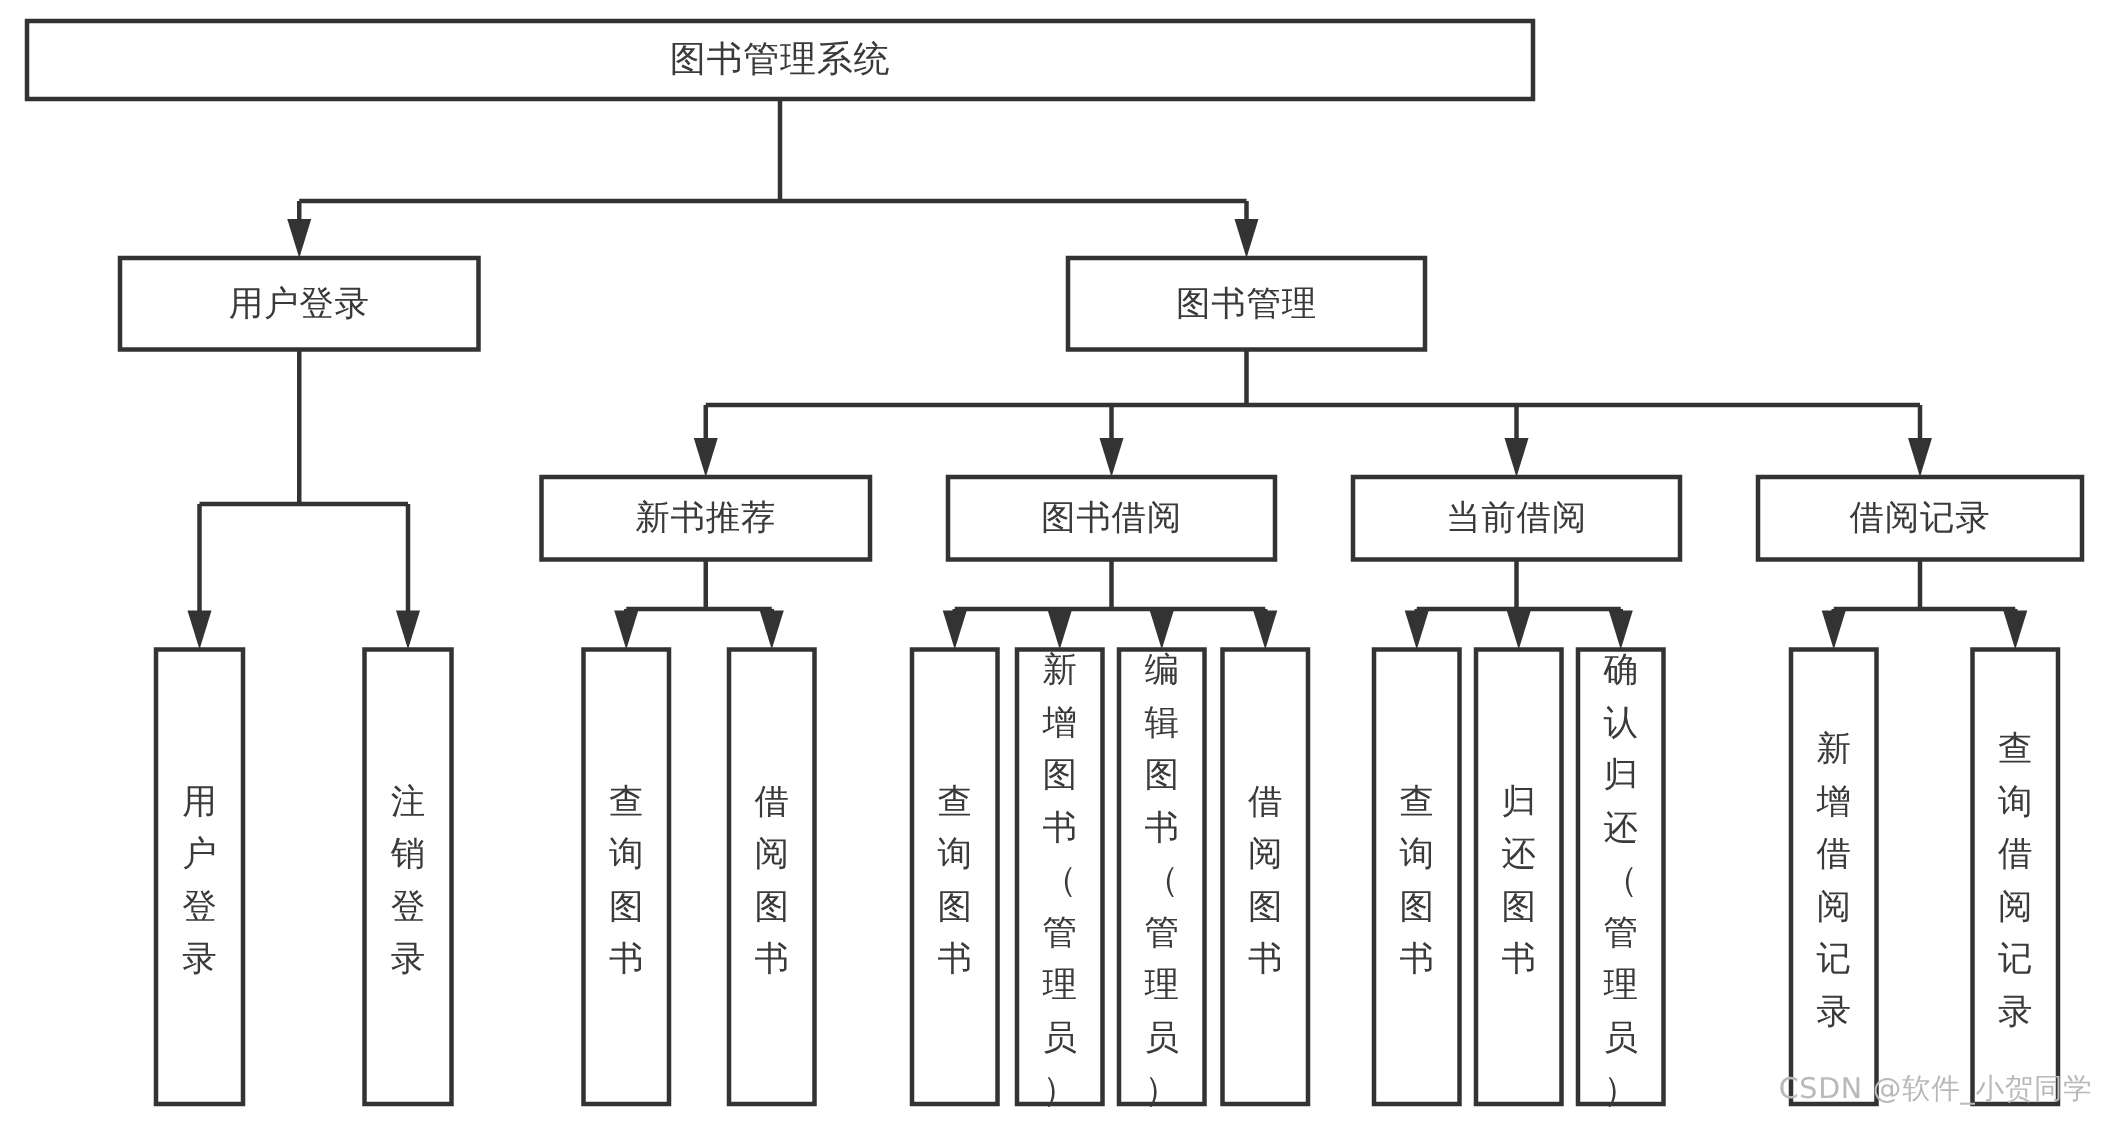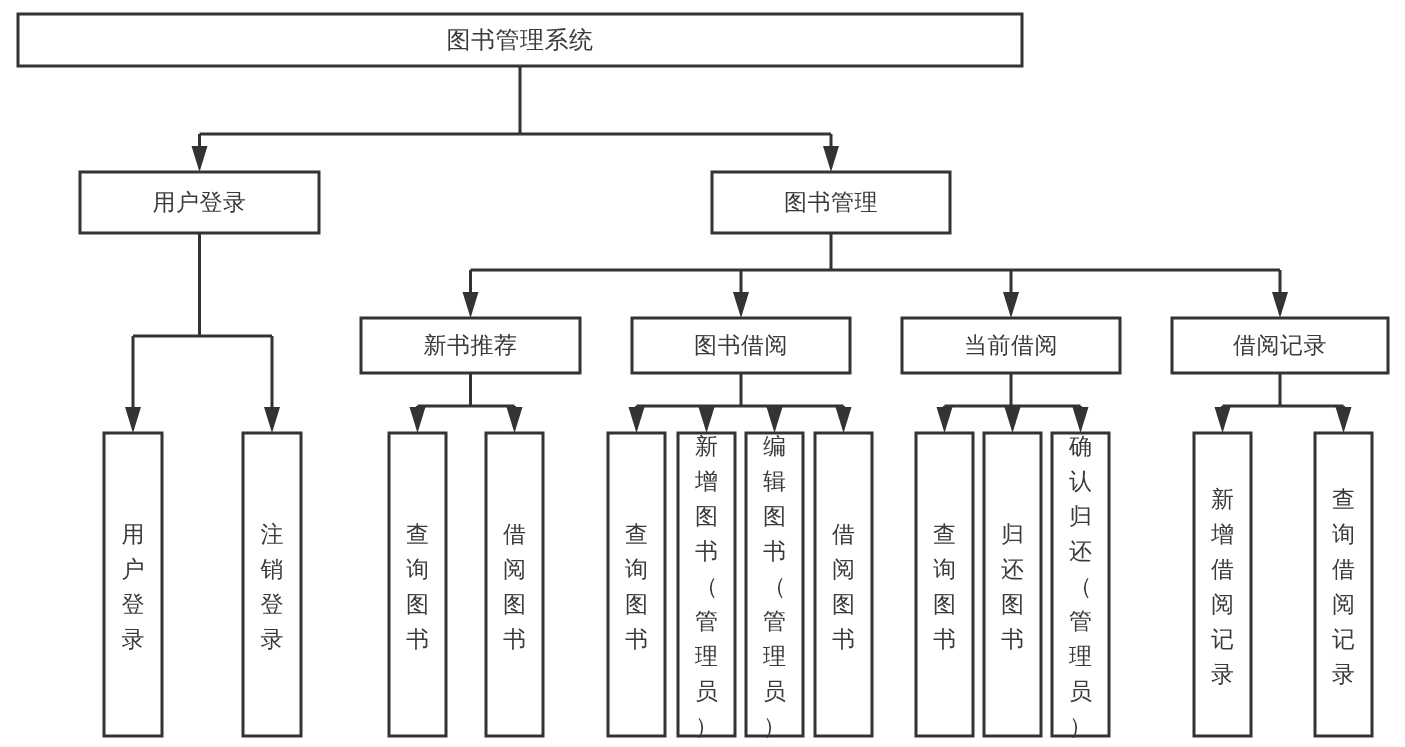--- a/index.html
+++ b/index.html
@@ -226,13 +226,14 @@
         <g>
           <rect x="1194" y="433" width="57" height="303" class="node-rect"></rect>
           <text x="1222.5" y="506.8" class="leaf-label"><tspan x="1222.5" dy="0">新</tspan><tspan x="1222.5" dy="35">增</tspan><tspan x="1222.5" dy="35">借</tspan><tspan x="1222.5" dy="35">阅</tspan><tspan x="1222.5" dy="35">记</tspan><tspan x="1222.5" dy="35">录</tspan></text>
         </g>
         <g>
           <rect x="1315" y="433" width="57" height="303" class="node-rect"></rect>
           <text x="1343.5" y="506.8" class="leaf-label"><tspan x="1343.5" dy="0">查</tspan><tspan x="1343.5" dy="35">询</tspan><tspan x="1343.5" dy="35">借</tspan><tspan x="1343.5" dy="35">阅</tspan><tspan x="1343.5" dy="35">记</tspan><tspan x="1343.5" dy="35">录</tspan></text>
         </g>
       </g>
   </svg>
+  <div id="watermark">CSDN @软件_小贺同学</div>
 </div>
 
 </body></html>

